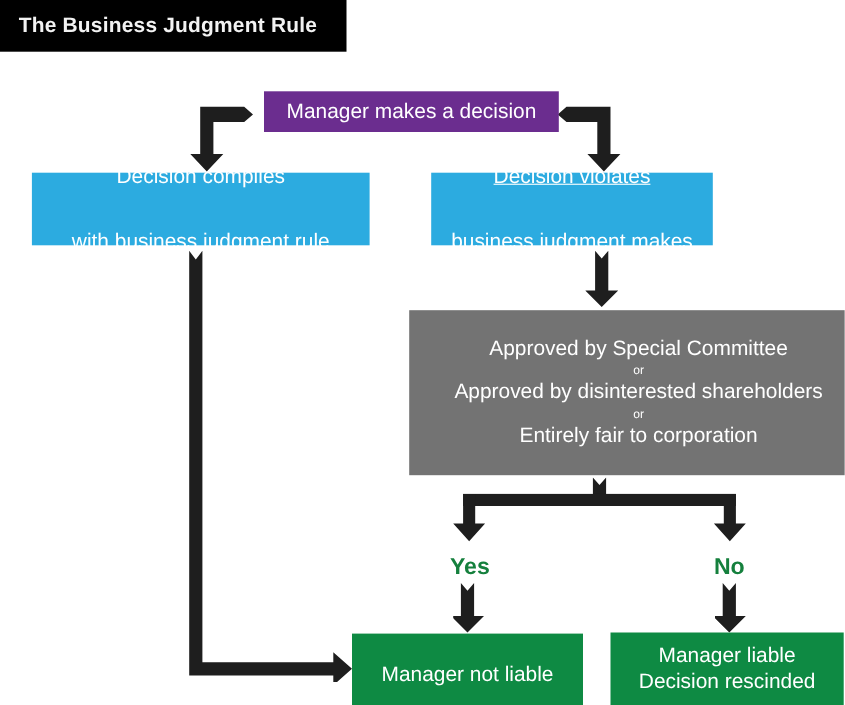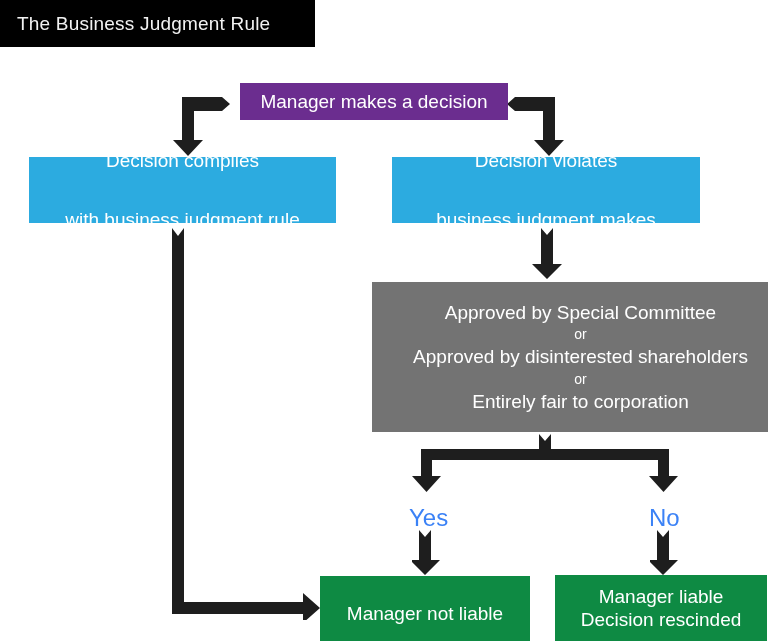--- a/index.html
+++ b/index.html
@@ -25,21 +25,21 @@
     height: 47px;
     background: #000000;
     display: flex;
     align-items: center;
   }
   .title-text {
     color: #f2f2f2;
     font-size: 19px;
     letter-spacing: 0.2px;
     padding-left: 17px;
-    font-weight: 400;
+    font-weight: 700;
     white-space: nowrap;
   }
   .node {
     position: absolute;
     display: flex;
     flex-direction: column;
     align-items: center;
     justify-content: center;
     text-align: center;
     color: #ffffff;
@@ -60,29 +60,30 @@
   .node-orange {
     background: #737373;
     font-size: 19px;
     margin-left: 32px;
   }
   .node-green {
     background: #0E8A43;
     font-size: 19px;
   }
   .small-or {
-    font-size: 14px;
+    font-size: 11px;
     display: block;
     line-height: 1.5;
   }
   .branch-label {
     position: absolute;
-    color: #3b82f6;
-    font-size: 24px;
+    color: #15803d;
+    font-size: 21px;
     white-space: nowrap;
+    font-weight: bold;
   }
   .conn {
     position: absolute;
     overflow: visible;
   }
   .conn svg { display: block; }
 </style>
 </head>
 <body>
 
@@ -106,21 +107,21 @@
 
   <div class="node node-purple" style="left:240px; top:83px; width:268px; height:37px;">
     <span class="ln">Manager makes a decision</span>
   </div>
 
   <div class="node node-blue" style="left:29px; top:157px; width:307px; height:66px;">
     <span class="ln">Decision complies</span>
     <span class="ln">with business judgment rule</span>
   </div>
 
-  <div class="node node-blue" style="left:392px; top:157px; width:308px; height:66px;">
+  <div class="node node-blue" style="left:392px; top:157px; width:256px; height:66px;text-decoration:underline;">
     <span class="ln">Decision violates</span>
     <span class="ln">business judgment makes</span>
   </div>
 
   <div class="conn" style="left:532px; top:228px; width:30px; height:52px;">
     <svg width="30" height="52" viewBox="0 0 30 52">
       <path d="M5 0 L11 7 L17 0 L17 36 L26 36 L11 51 L-4 36 L5 36 Z" transform="translate(4,0)" fill="#1E1E1E"></path>
     </svg>
   </div>
 

